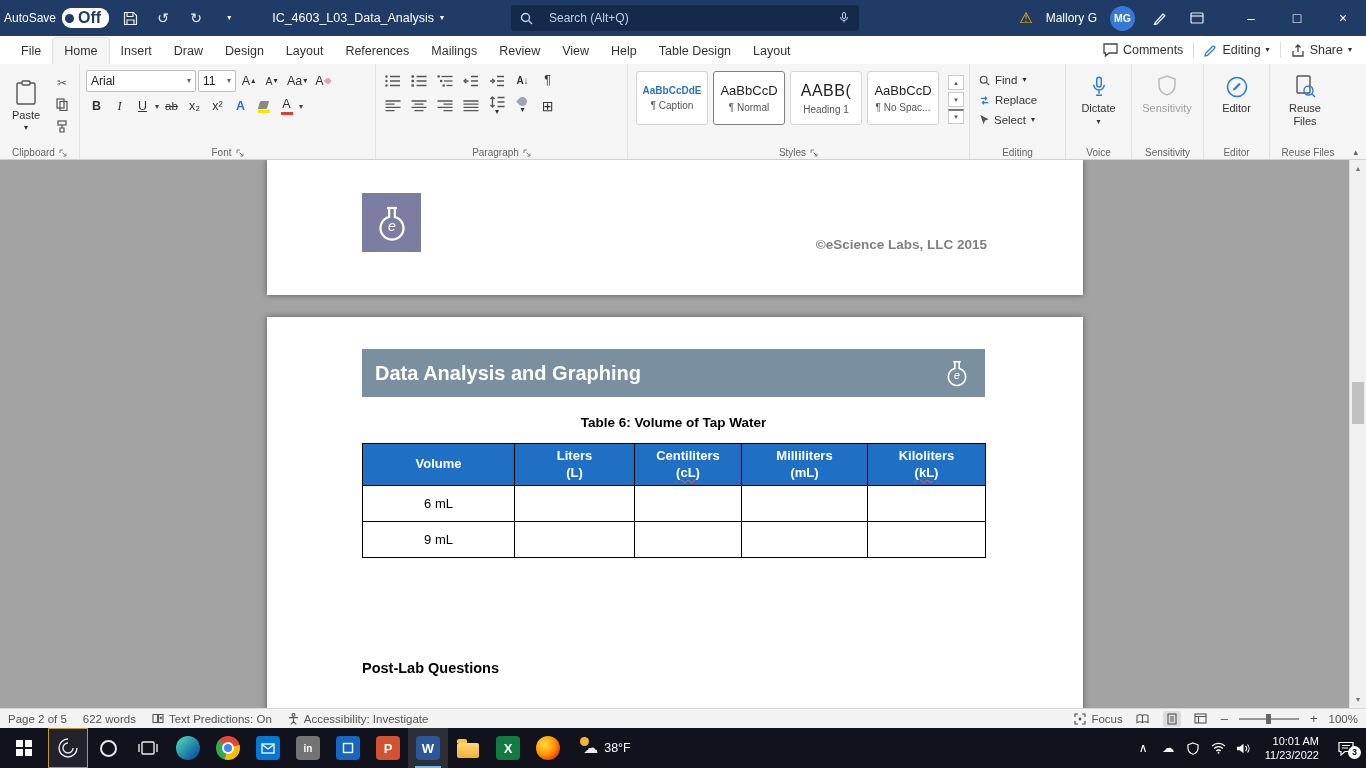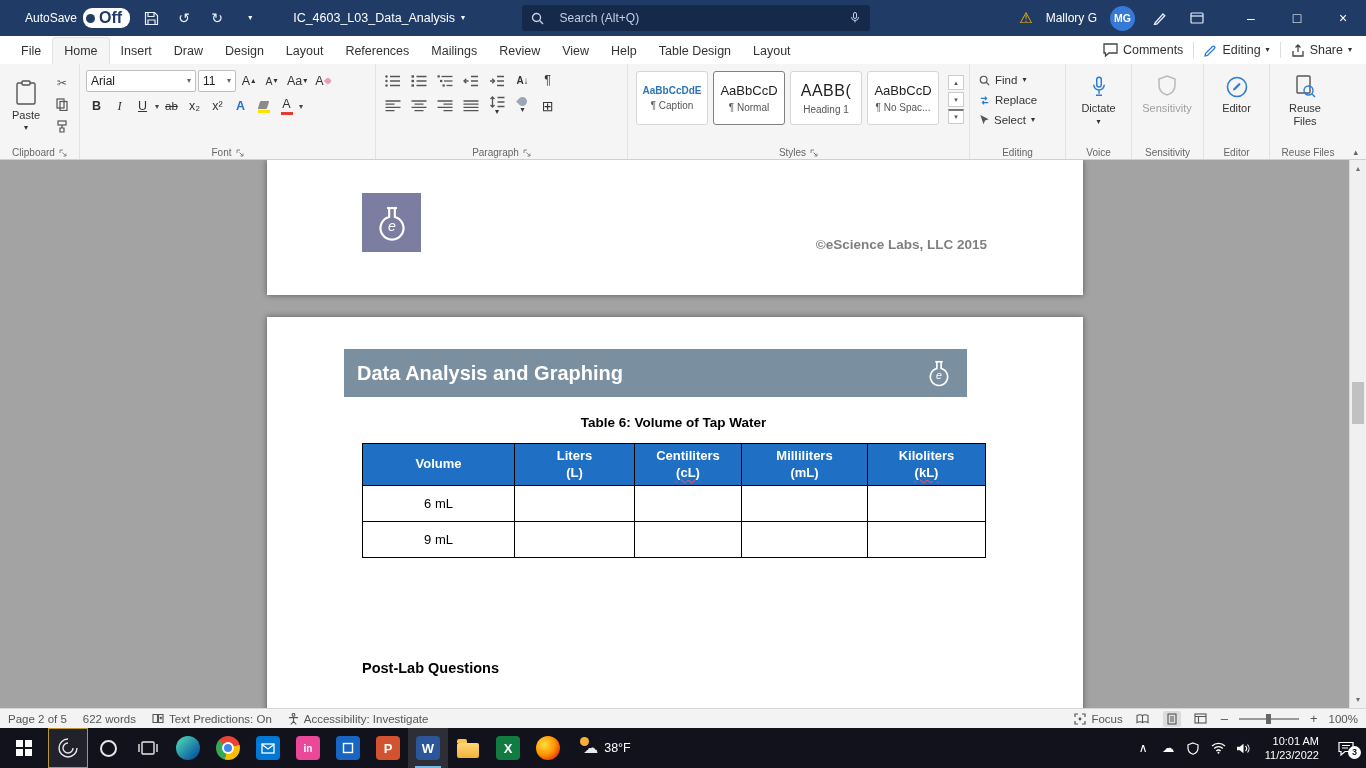--- a/index.html
+++ b/index.html
@@ -2,21 +2,21 @@
 <html><head>
 <meta charset="utf-8">
 <style>
   *{margin:0;padding:0;box-sizing:border-box;font-family:"Liberation Sans",sans-serif;}
   html,body{width:1366px;height:768px;overflow:hidden;background:#000;}
   #app{position:absolute;inset:0;width:1366px;height:768px;}
   svg{display:block;}
 
   
   .titlebar{position:absolute;top:0;left:0;right:0;height:36px;background:#1f3b66;display:flex;align-items:center;color:#fff;font-size:12px;}
-  .tb-left{flex:1;display:flex;align-items:center;gap:9px;padding-left:25px;min-width:0;}
+  .tb-left{flex:1;display:flex;align-items:center;gap:9px;padding-left:4px;min-width:0;}
   .autosave{display:flex;align-items:center;gap:6px;}
   .pill{display:inline-flex;align-items:center;gap:4px;background:#fff;color:#1f3b66;border-radius:9px;padding:1px 8px 1px 3px;font-size:16px;font-weight:700;}
   .pill .dot{width:9px;height:9px;border-radius:50%;background:#1f3b66;}
   .tb-ic{width:24px;height:24px;display:flex;align-items:center;justify-content:center;border-radius:3px;color:#e8eefb;font-size:14px;}
   .chev{font-size:8px;line-height:1;color:inherit;}
   .tb-title{display:flex;align-items:center;gap:6px;margin-left:22px;white-space:nowrap;font-size:12.5px;color:#fff;}
   .tb-search{width:348px;height:26px;background:#15294b;border-radius:3px;display:flex;align-items:center;gap:7px;padding:0 9px;color:#c7d3e8;}
   .tb-search input{flex:1;background:transparent;border:0;outline:0;color:#fff;font-size:12px;margin-left:9px;}
   .tb-search input::placeholder{color:#c3cfe6;}
   .tb-right{flex:1;display:flex;align-items:center;justify-content:flex-end;gap:13px;}
@@ -71,21 +71,21 @@
   .disabled{opacity:.45;}
   .collapse{position:absolute;right:8px;bottom:2px;font-size:9px;color:#666;}
 
   
   .canvas{position:absolute;top:160px;left:0;right:0;height:548px;background:#a3a3a3;overflow:hidden;}
   .page{position:absolute;left:267px;width:816px;background:#fff;box-shadow:0 0 6px rgba(0,0,0,.45);}
   .page1{top:0;height:135px;}
   .page2{top:157px;height:400px;overflow:hidden;}
   .logo{position:absolute;left:95px;top:33px;width:59px;height:59px;background:#7b7ea1;display:flex;align-items:center;justify-content:center;}
   .copyright{position:absolute;right:96px;top:77px;font-weight:700;color:#808080;font-size:13.5px;}
-  .secbar{position:absolute;left:77px;top:32px;width:623px;height:48px;background:#7a8fa0;color:#fff;display:flex;align-items:center;justify-content:space-between;padding:0 13px;}
+  .secbar{position:absolute;left:95px;top:32px;width:623px;height:48px;background:#7a8fa0;color:#fff;display:flex;align-items:center;justify-content:space-between;padding:0 13px;}
   .sectitle{font-size:20px;font-weight:700;}
   .caption{position:absolute;left:95px;top:98px;width:623px;text-align:center;font-weight:700;font-size:13.5px;color:#000;}
   table.vt{position:absolute;left:95px;top:126px;width:623px;border-collapse:collapse;table-layout:fixed;}
   .vt th,.vt td{border:1px solid #000;}
   .vt th{background:#1f6fc5;color:#fff;font-weight:700;height:42px;font-size:13px;line-height:1.3;text-align:center;vertical-align:middle;}
   .vt td{height:36px;text-align:center;font-size:13px;color:#000;background:#fff;}
   .squig{text-decoration:underline wavy #ff5a5a 1px;text-underline-offset:2px;}
   .postlab{position:absolute;left:95px;top:343px;font-weight:700;font-size:14.5px;color:#000;}
   .vscroll{position:absolute;right:0;top:0;width:17px;height:548px;background:#f0f0f0;border-left:1px solid #dcdcdc;}
   .varrow{height:17px;display:flex;align-items:center;justify-content:center;color:#707070;font-size:8px;}
@@ -702,21 +702,21 @@
         </span>
       <span class="tapp">
         <span class="sq" style="background:#0078d4;">
             <svg width="14" height="11" viewBox="0 0 14 11" fill="none" stroke="#fff" stroke-width="1.3">
               <rect x="1" y="1" width="12" height="9"></rect>
               <path d="M1 1.5 7 6l6-4.5"></path>
             </svg>
           </span>
       </span>
       <span class="tapp">
-          <span class="sq" style="background:#ec4899;font-size:10px;">in</span>
+          <span class="sq" style="background:#737373;font-size:10px;">in</span>
         </span>
       <span class="tapp">
         <span class="sq" style="background:#1866c4;">
             <svg width="12" height="12" viewBox="0 0 12 12" fill="none" stroke="#fff" stroke-width="1.4">
               <rect x="1.5" y="1.5" width="9" height="9"></rect>
             </svg>
           </span>
       </span>
       <span class="tapp">
           <span class="sq" style="background:#d35230;">P</span>

